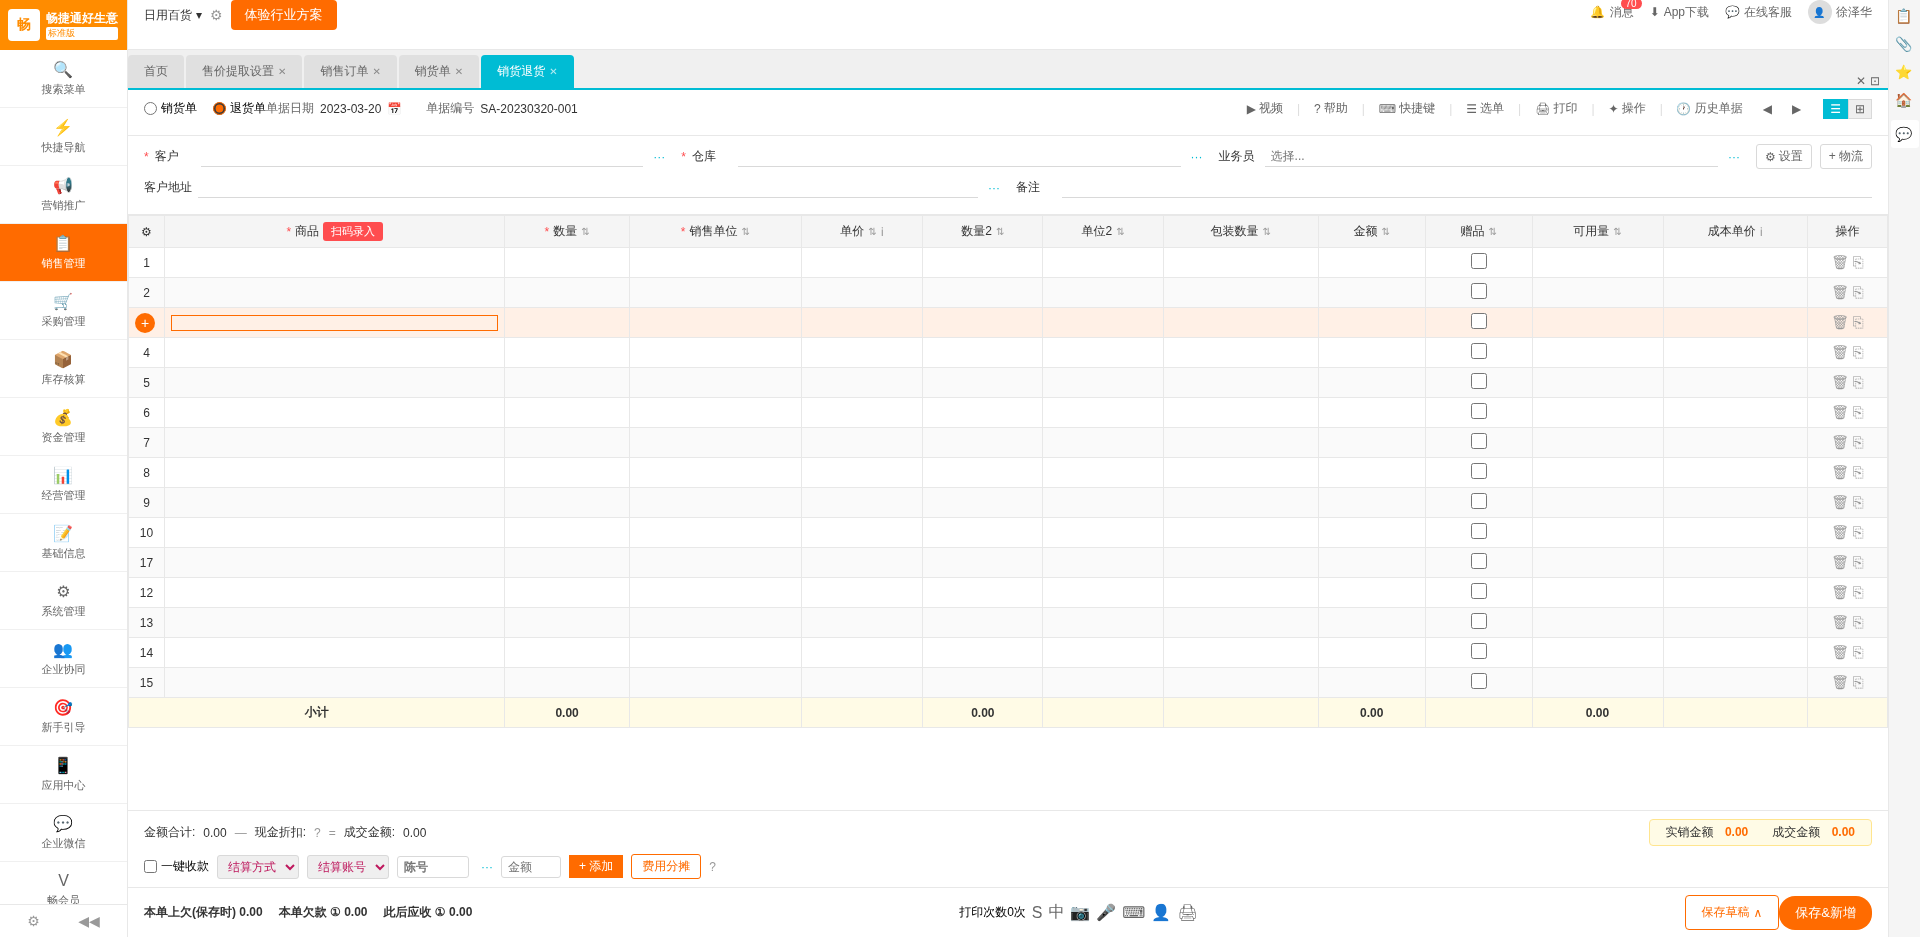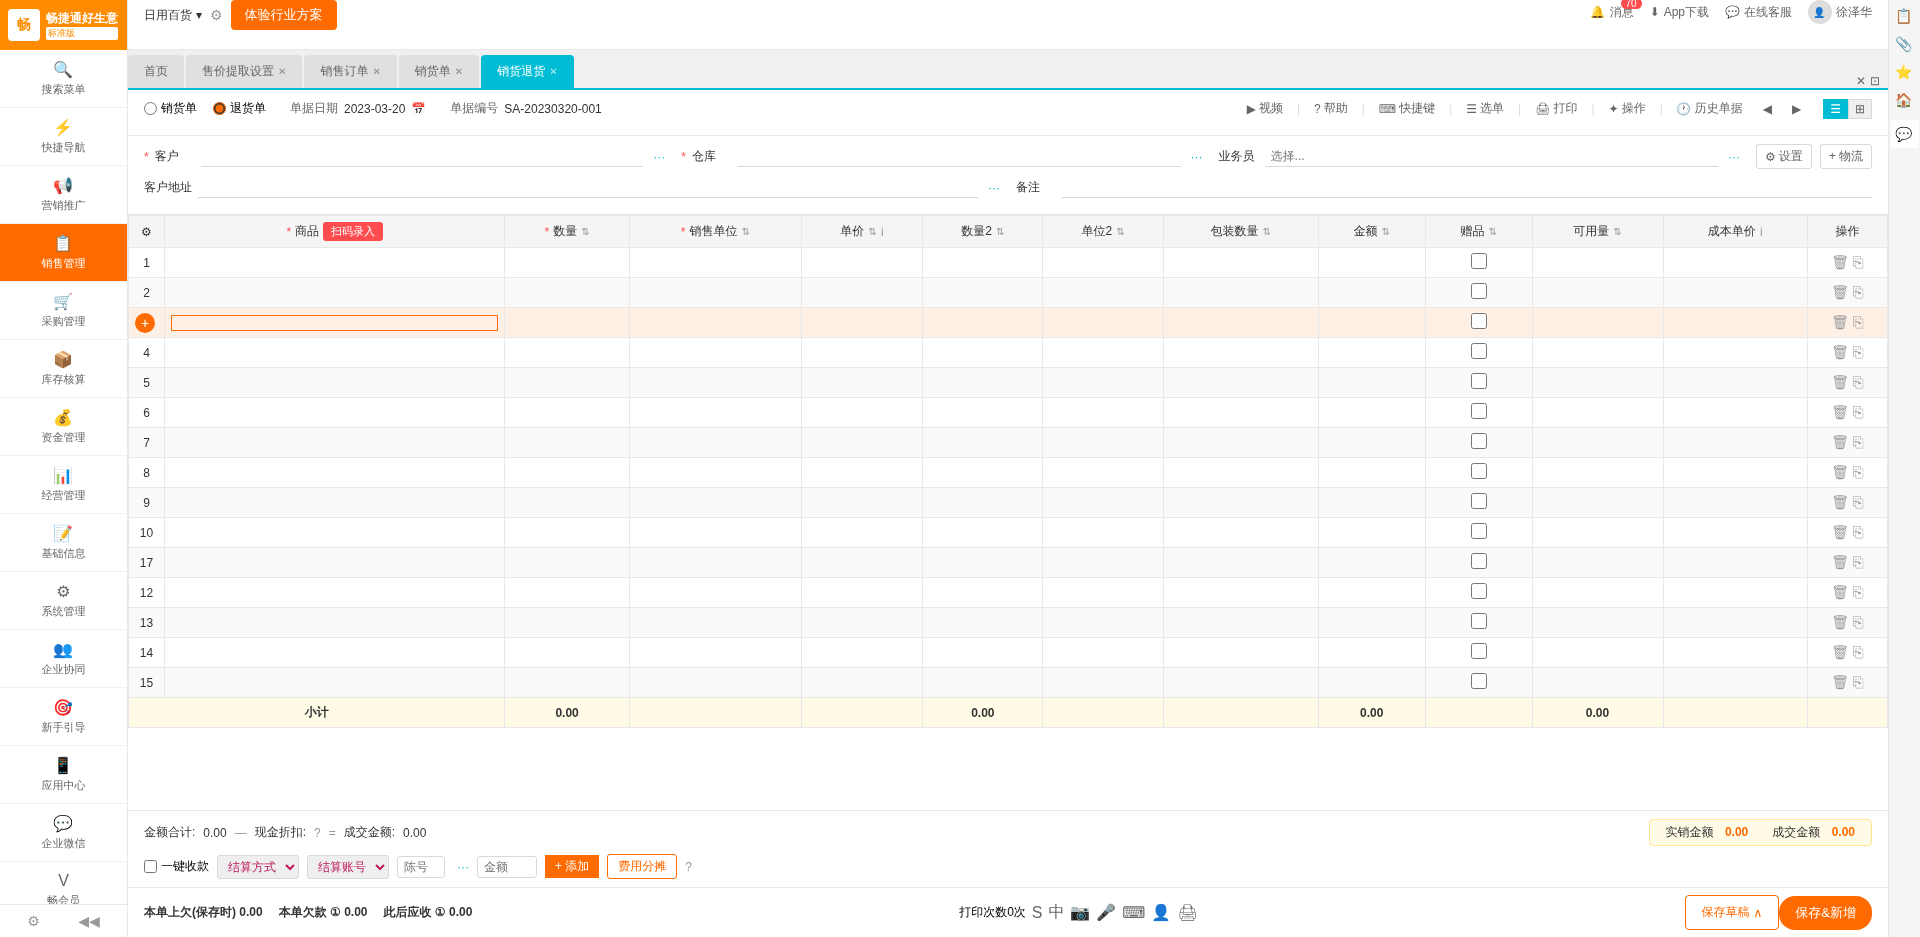--- a/index.html
+++ b/index.html
@@ -40,21 +40,21 @@
 
     
     .content { flex: 1; overflow: hidden; display: flex; flex-direction: column; background: #fff; }
 
     
     .form-header { padding: 8px 16px; border-bottom: 1px solid #e8e8e8; flex-shrink: 0; }
     .form-header-top { display: flex; align-items: center; justify-content: space-between; margin-bottom: 8px; }
     .form-type-selector { display: flex; align-items: center; gap: 16px; }
     .radio-group { display: flex; align-items: center; gap: 4px; cursor: pointer; }
     .radio-group input[type="radio"] { accent-color: #ff6b00; }
-    .form-meta { display: flex; align-items: flex-start; gap: 24px; margin-left: 24px; }
+    .form-meta { display: flex; align-items: flex-start; gap: 24px; }
     .meta-item { display: flex; align-items: center; gap: 6px; color: #333; }
     .meta-label { color: #666; }
     .form-toolbar { display: flex; align-items: center; gap: 8px; color: #666; font-size: 12px; }
     .toolbar-btn { display: flex; align-items: center; gap: 3px; cursor: pointer; padding: 2px 6px; border-radius: 3px; }
     .divider-v { color: #ddd; }
 
     
     .form-fields { padding: 8px 16px; border-bottom: 1px solid #e8e8e8; flex-shrink: 0; }
     .form-row { display: flex; align-items: center; gap: 16px; margin-bottom: 8px; }
     .form-field { display: flex; align-items: center; gap: 6px; flex: 1; }
@@ -769,21 +769,21 @@
         <div class="one-key-pay">
           <input type="checkbox" style="">
           <span>一键收款</span>
         </div>
         <select class="payment-select">
           <option>结算方式</option>
         </select>
         <select class="payment-select">
           <option>结算账号</option>
         </select>
-        <input type="text" class="payment-select" style="width: 48px;" placeholder="陈号">
+        <input type="text" class="payment-select" style="width: 72px; font-weight: bold;" placeholder="陈号">
         <span class="field-dots">···</span>
         <input type="text" class="payment-select" style="width: 60px;" placeholder="金额">
         <button class="add-fee-btn">+ 添加</button>
         <button class="fee-split-btn">费用分摊</button>
         <span style="color:#999;">?</span>
       </div>
     </div>
 
     <div class="bottom-bar">
       <div class="bottom-left">

